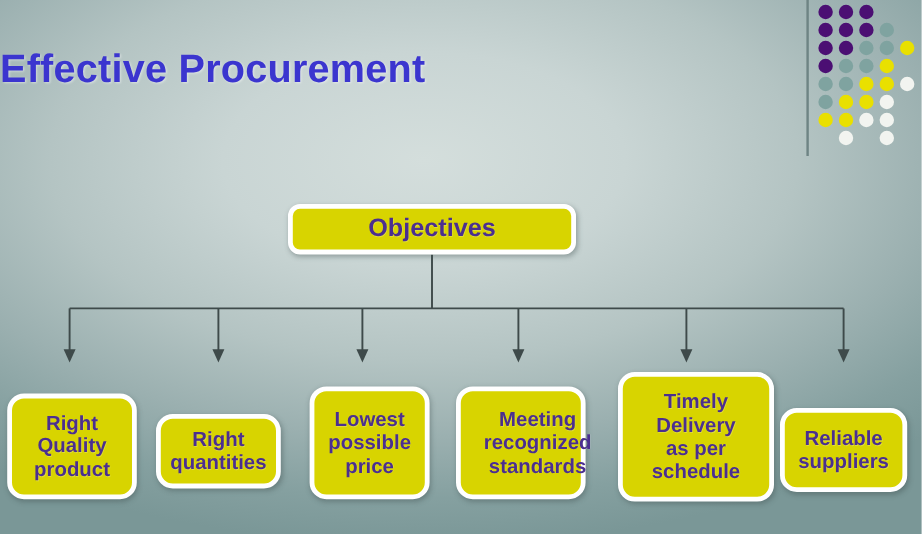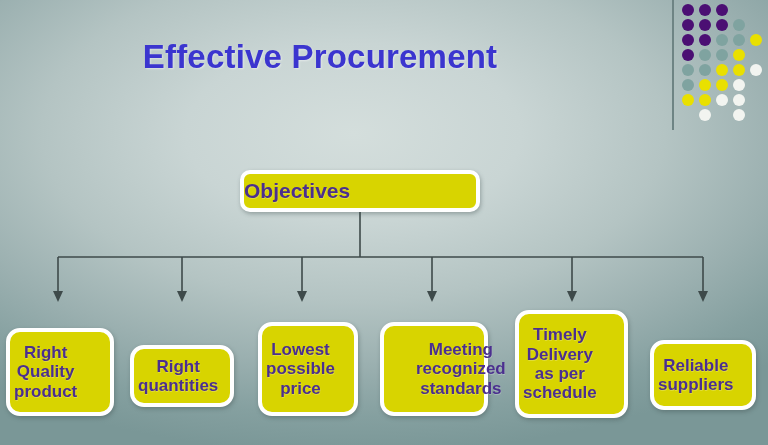--- a/index.html
+++ b/index.html
@@ -27,21 +27,21 @@
         #85a0a0 88%,
         #7a9797 100%);
   }
 
   
   #title {
     position: absolute;
     left: 0;
     top: 38px;
     width: 640px;
-    text-align: center;
+    text-align: left;
     font-size: 33px;
     font-weight: bold;
     color: #3b35cf;
     letter-spacing: 0.2px;
     text-shadow: 1px 1px 2px rgba(255,255,255,0.45);
     white-space: nowrap;
   }
 
   
   #dot-decor {
@@ -86,21 +86,21 @@
     position: absolute;
     box-sizing: border-box;
     background: #d8d400;
     border: 4px solid #ffffff;
     border-radius: 12px;
     box-shadow: 1px 2px 4px rgba(60,75,75,0.38);
     color: #4b2f8f;
     font-weight: bold;
     display: flex;
     align-items: center;
-    justify-content: flex-start;
+    justify-content: center;
     text-align: center;
     line-height: 1.14;
     text-shadow: 0.5px 0.5px 0 rgba(255,255,255,0.22);
   }
 
   #node-objectives {
     left: 240px;
     top: 170px;
     width: 240px;
     height: 42px;
@@ -192,21 +192,21 @@
       </div>
       <div class="node leaf" style="left: 130px; top: 345px; width: 104px; height: 62px;">
         <span class="txt">Right<br>quantities</span>
       </div>
       <div class="node leaf" style="left: 258px; top: 322px; width: 100px; height: 94px;">
         <span class="txt">Lowest<br>possible<br>price</span>
       </div>
       <div class="node leaf" style="left: 380px; top: 322px; width: 108px; height: 94px; padding-left: 28px;">
         <span class="txt">Meeting<br>recognized<br>standards</span>
       </div>
-      <div class="node leaf" style="left: 515px; top: 310px; width: 113px; height: 108px;">
+      <div class="node leaf" style="left: 515px; top: 310px; width: 130px; height: 108px;">
         <span class="txt">Timely<br>Delivery<br>as per<br>schedule</span>
       </div>
       <div class="node leaf" style="left: 650px; top: 340px; width: 106px; height: 70px;">
         <span class="txt">Reliable<br>suppliers</span>
       </div>
     </div>
 
 </div>
 
 </body></html>

